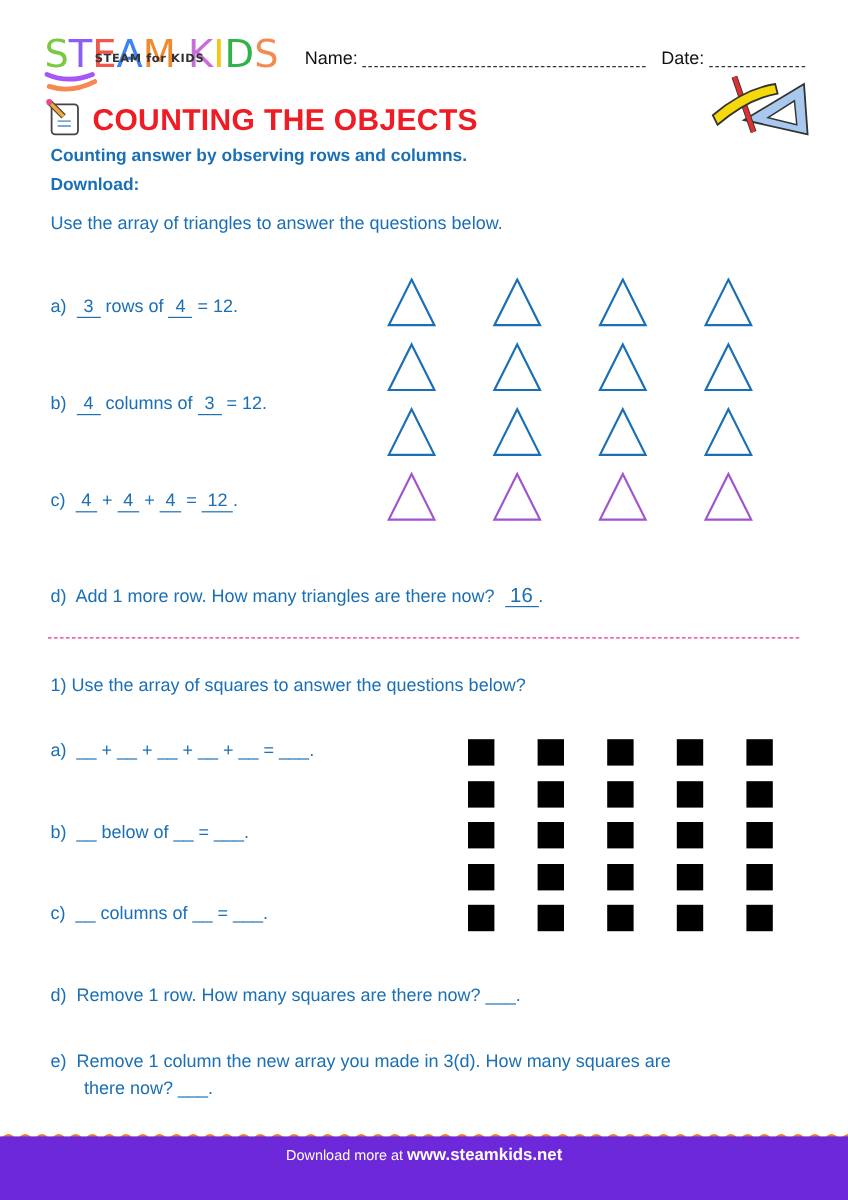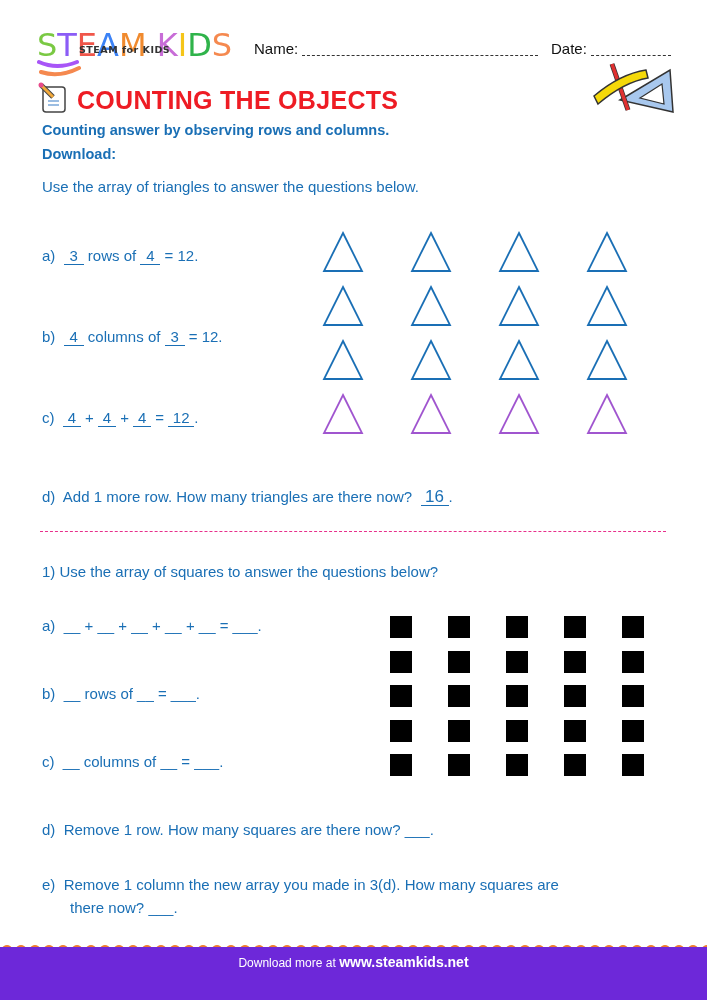--- a/index.html
+++ b/index.html
@@ -146,21 +146,21 @@
 <div class="abs divider"></div>
 
 <div class="abs text" style="left:42px; top:563px;">1)  Use the array of squares to answer the questions below?</div>
 
 <div class="abs text" style="left:42px; top:617px;">
   <span>a)</span>&nbsp;
   <span>__ + __ + __ + __ + __ = ___.</span>
 </div>
 <div class="abs text" style="left:42px; top:685px;">
   <span>b)</span>&nbsp;
-  <span>__ rows of __ = ___.</span>
+  <span>__ below of __ = ___.</span>
 </div>
 <div class="abs text" style="left:42px; top:753px;">
   <span>c)</span>&nbsp;
   <span>__ columns of __ = ___.</span>
 </div>
 <div class="abs text" style="left:42px; top:821px;">
   <span>d)</span>&nbsp;
   <span>Remove 1 row. How many squares are there now?  ___.</span>
 </div>
 <div class="abs text" style="left:42px; top:876px;">

